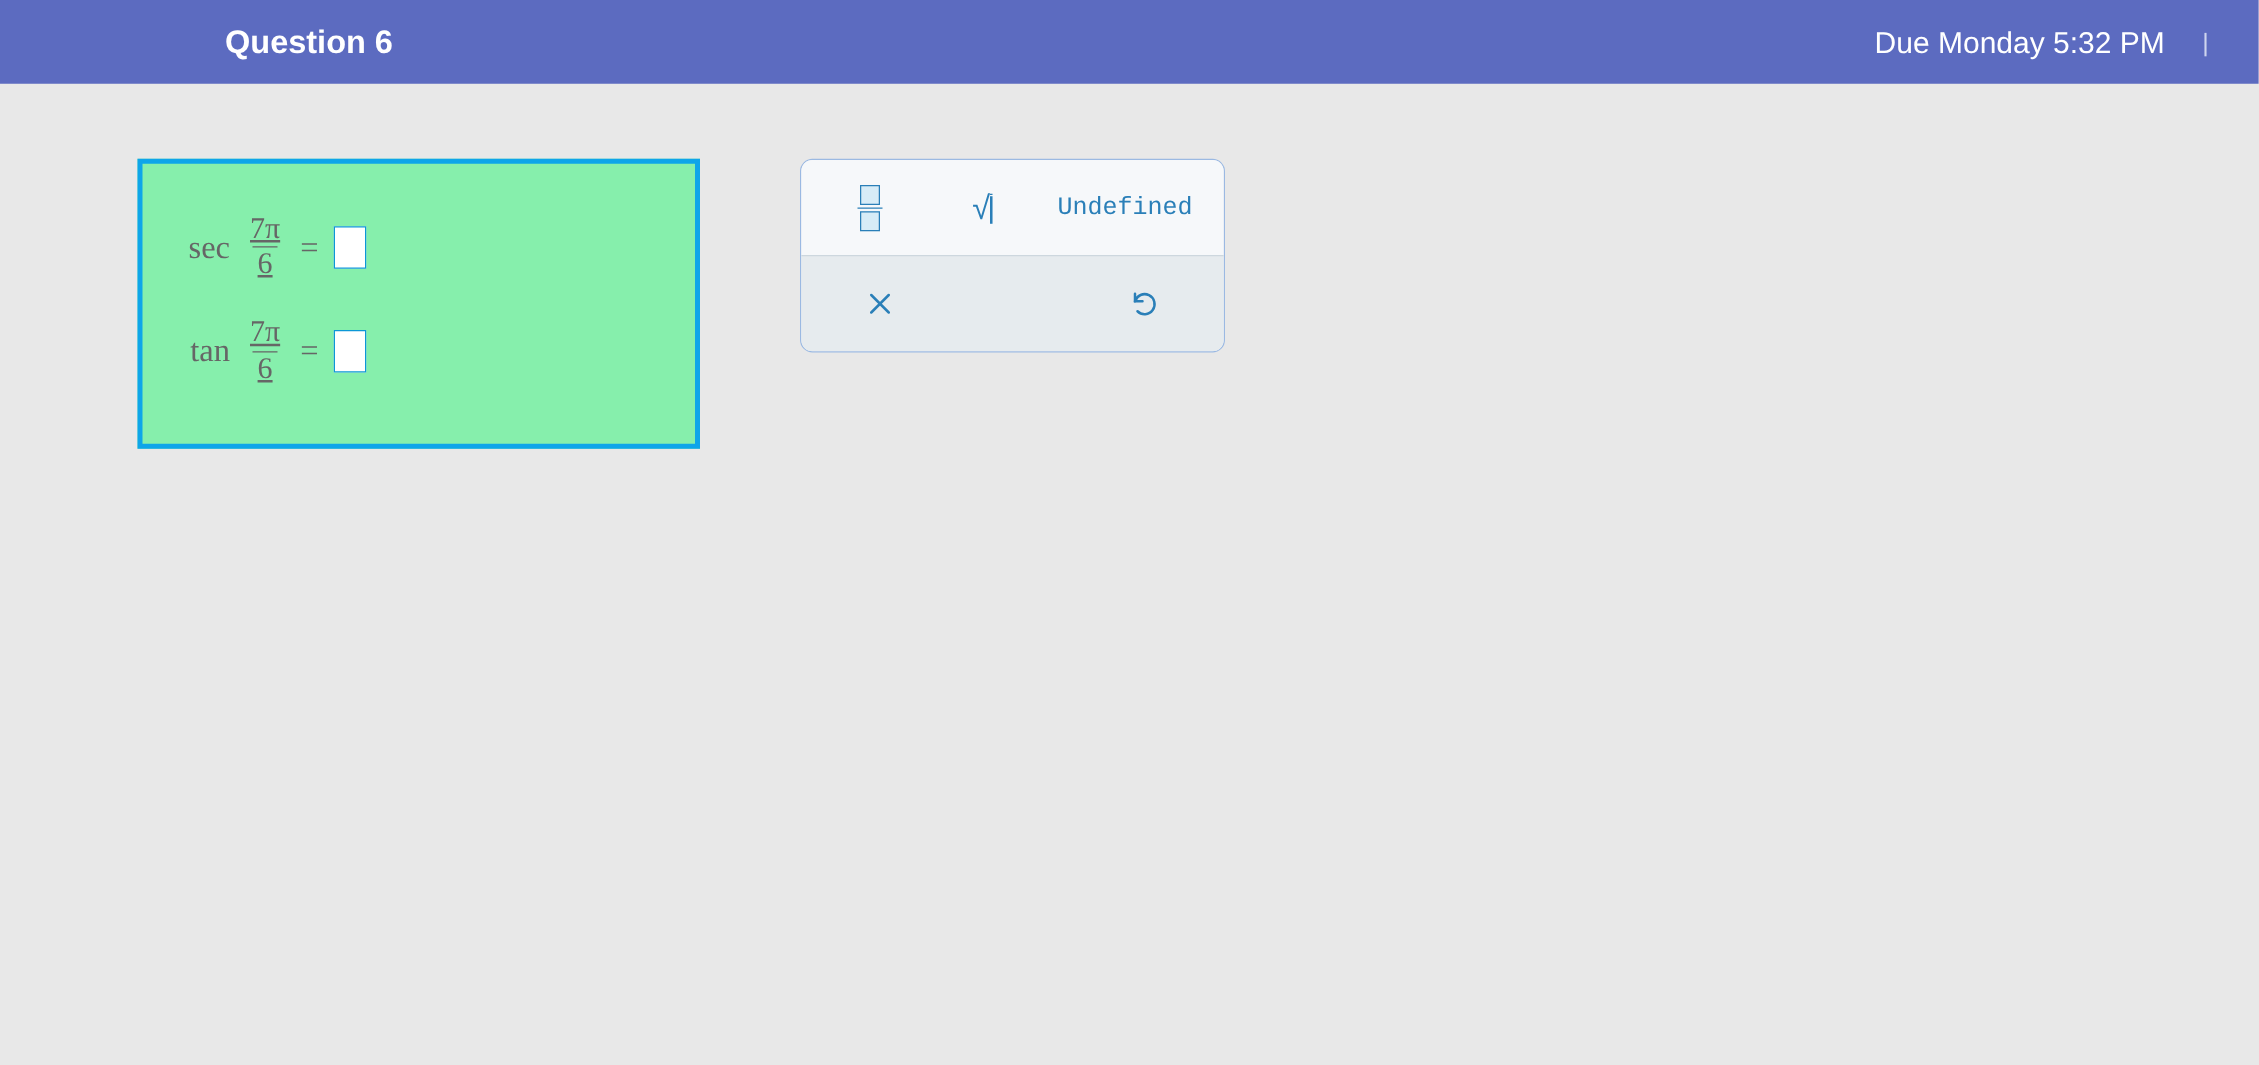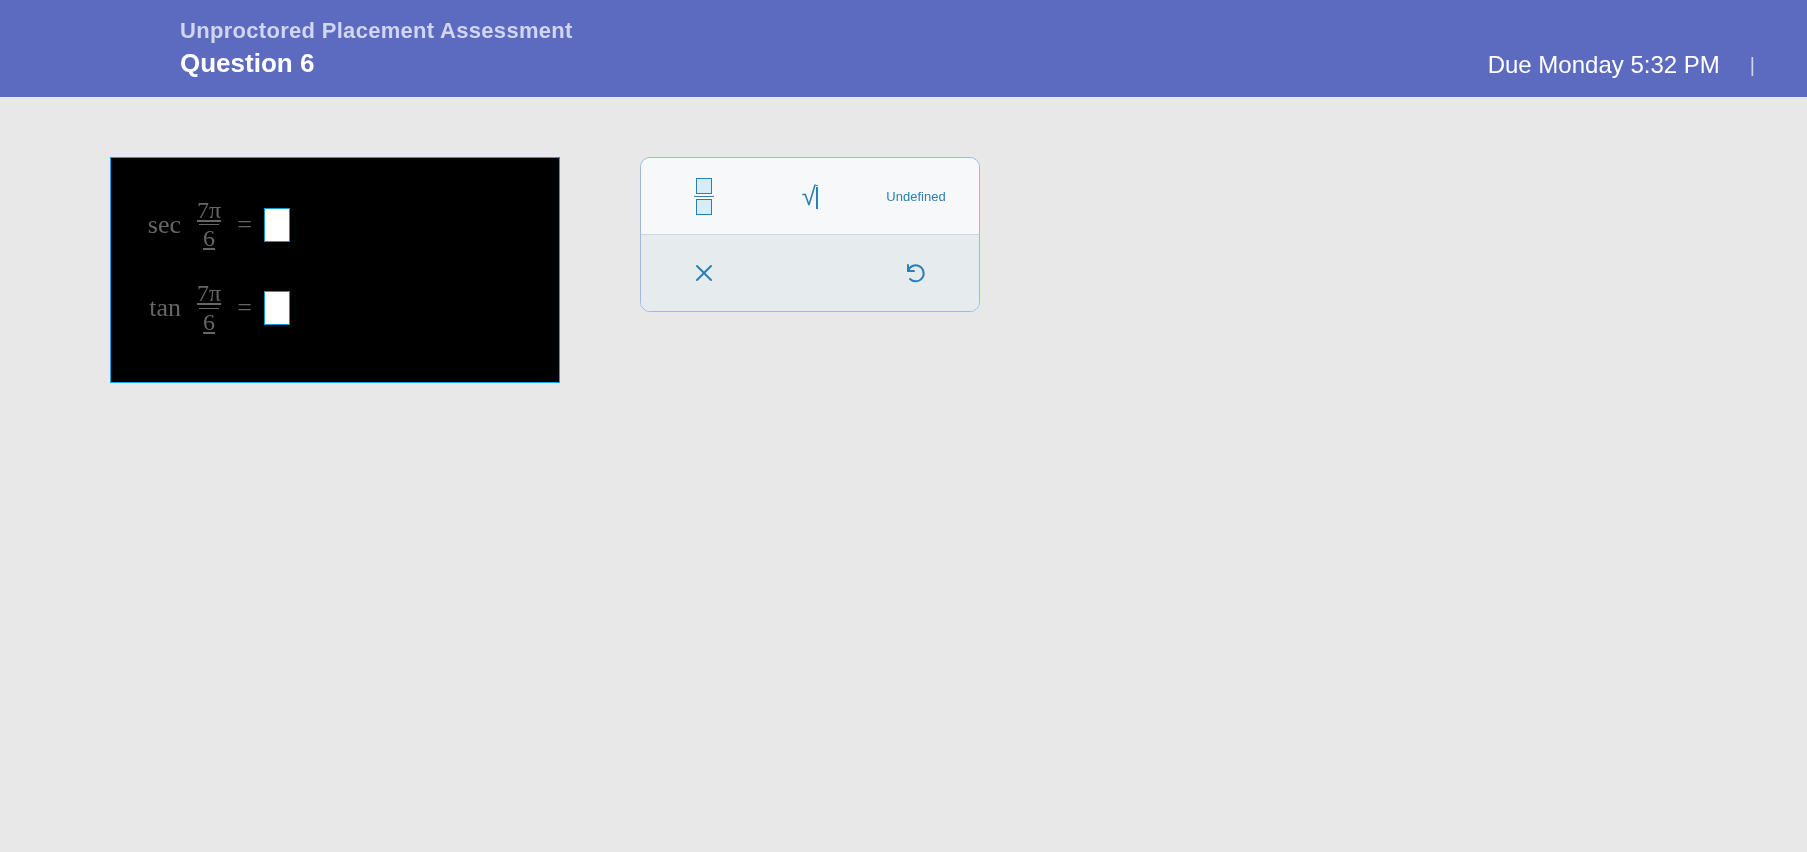--- a/index.html
+++ b/index.html
@@ -26,21 +26,21 @@
       margin-bottom: 4px;
     }
     .header-left .qnum {
       font-size: 26px;
       font-weight: 700;
       color: #ffffff;
     }
     .header-right {
       font-size: 24px;
       color: #ffffff;
-      padding-right: 52px;
+      padding-right: 40px;
       display: flex;
       align-items: center;
       gap: 30px;
     }
     .header-divider {
       color: #cfd5ee;
       font-size: 20px;
     }
     .content {
       padding: 60px 0 0 110px;
@@ -50,22 +50,22 @@
       color: #555;
       font-family: Georgia, 'Times New Roman', serif;
       margin-bottom: 45px;
     }
     .work-area {
       display: flex;
       gap: 80px;
       align-items: flex-start;
     }
     .answer-box {
-      border: 1px solid #0ea5e9;
-      background: #000000;
+      border: 4px solid #0ea5e9;
+      background: #86efac;
       width: 450px;
       padding: 25px 30px 35px 30px;
     }
     .eq-row {
       display: flex;
       align-items: center;
       gap: 12px;
       margin: 15px 0 30px 0;
       font-family: 'Times New Roman', serif;
       font-size: 26px;
@@ -108,21 +108,21 @@
     .pal-btn {
       cursor: pointer;
       display: flex;
       align-items: center;
       justify-content: center;
       min-width: 60px;
       height: 40px;
       color: #2a7fb8;
       font-size: 18px;
     }
-    .pal-btn.text-btn { font-family: Liberation Sans, sans-serif; font-size: 13px; }
+    .pal-btn.text-btn { font-family: Liberation Mono, monospace; font-size: 20px; }
     .mini-frac {
       display: inline-flex;
       flex-direction: column;
       align-items: center;
       font-size: 14px;
     }
     .mini-box {
       width: 16px;
       height: 16px;
       border: 1.5px solid #2a7fb8;
@@ -139,21 +139,20 @@
       padding-top: 2px;
       display: inline-block;
     }
     .icon-x svg, .icon-undo svg { stroke: #2a7fb8; }
   </style>
 </head>
 <body>
 
 <div class="header">
   <div class="header-left">
-    <div class="subtitle">Unproctored Placement Assessment</div>
     <div class="qnum">Question 6</div>
   </div>
   <div class="header-right">
     <span>Due Monday 5:32 PM</span>
     <span class="header-divider">|</span>
   </div>
 </div>
 
 <div class="content">
 

